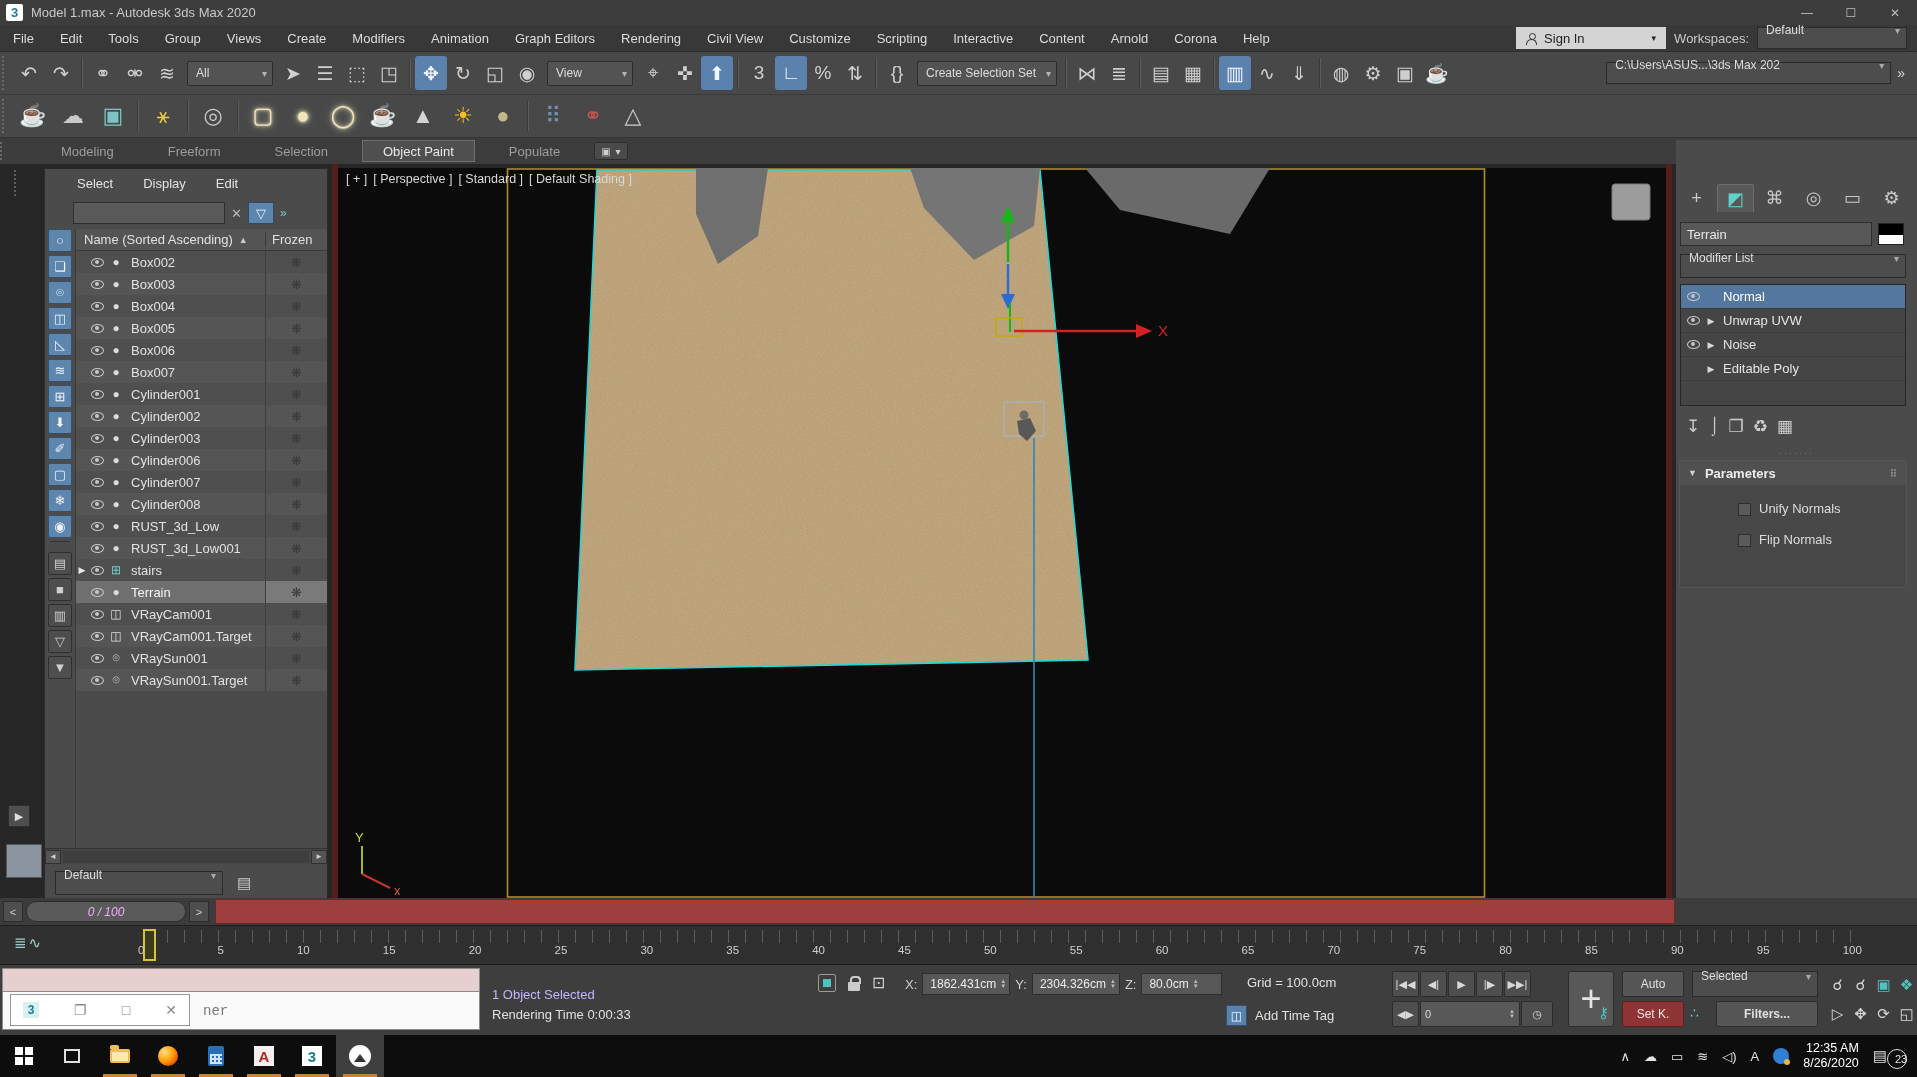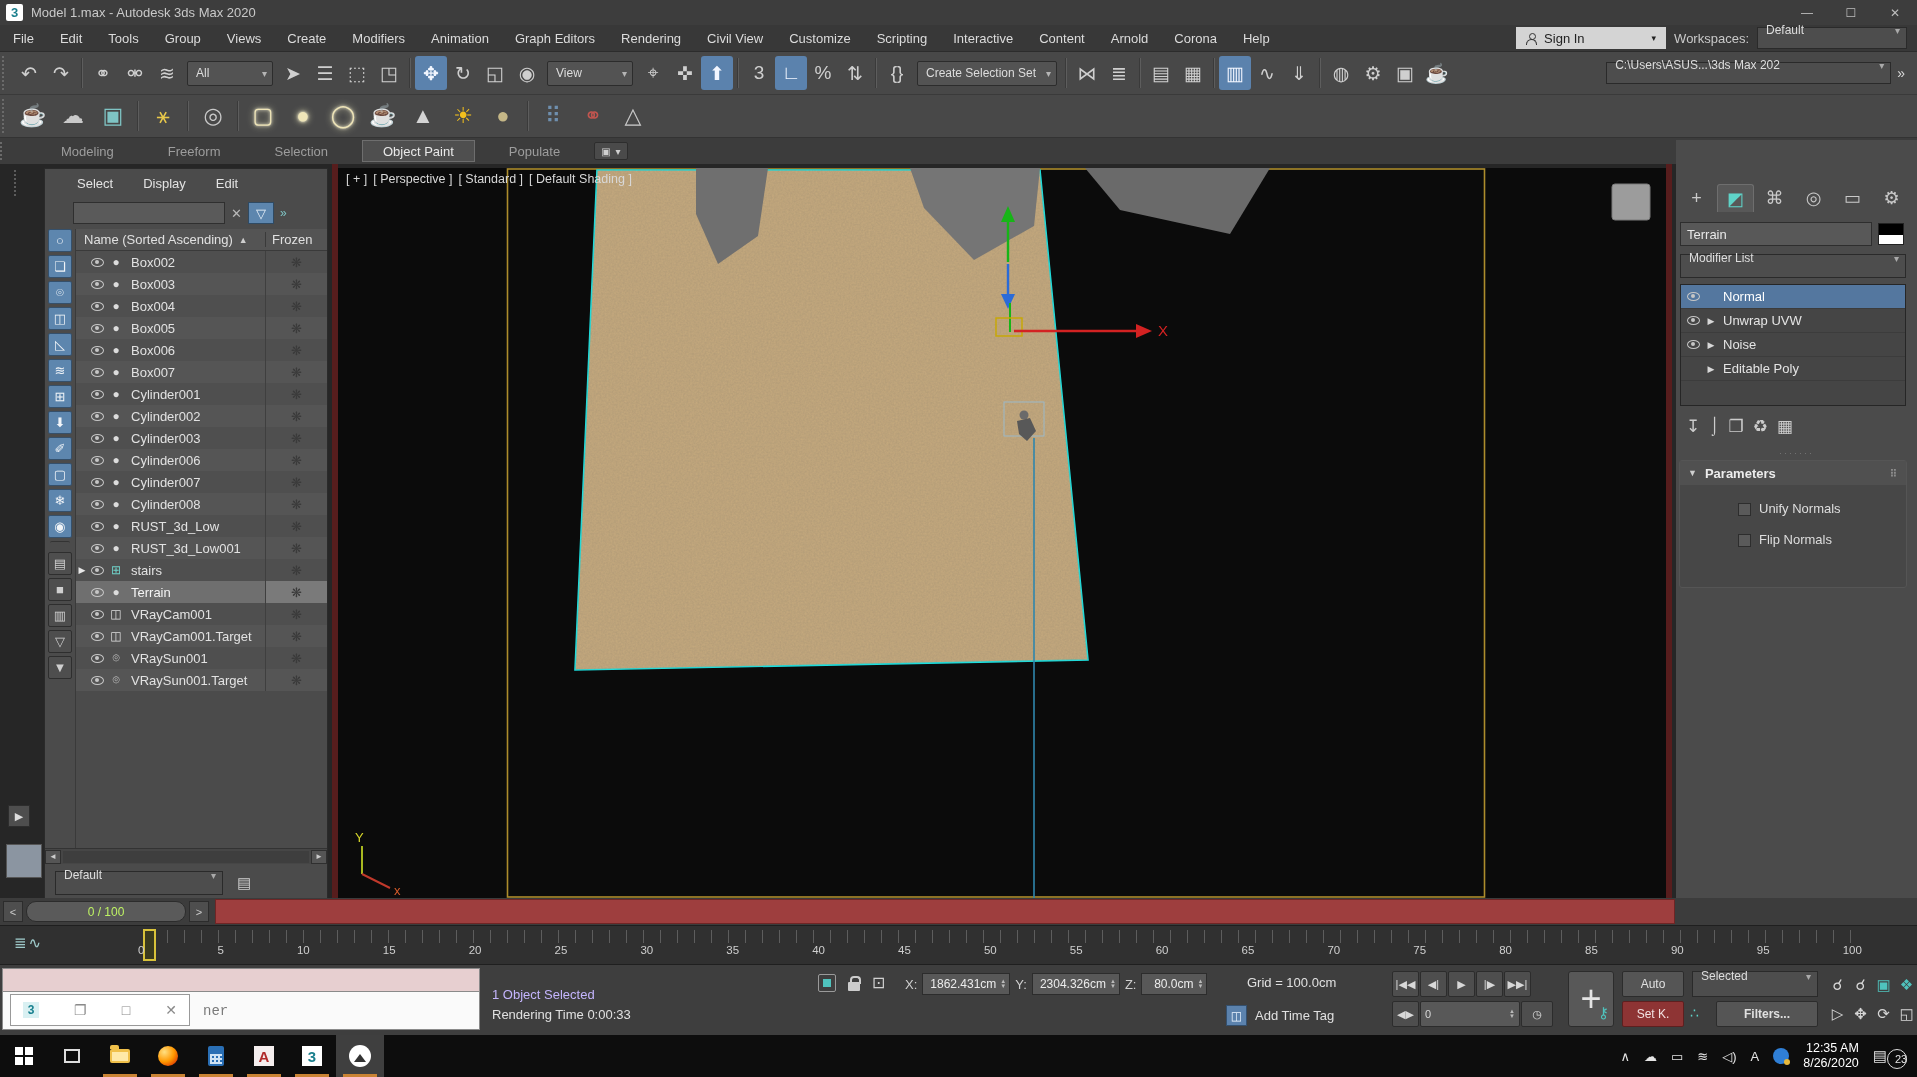--- a/index.html
+++ b/index.html
@@ -122,21 +122,21 @@
   .rollout{position:absolute;left:3px;top:320px;width:228px;height:128px;background:#474747;border:1px solid #555;border-radius:3px;}
   .rollout-head{height:24px;display:flex;align-items:center;gap:8px;padding:0 8px;background:#505050;color:#ececec;font-weight:bold;font-size:13px;}
   .rollout-arrow{font-size:9px;color:#cfcfcf;}
   .rollout-grid{margin-left:auto;color:#8c8c8c;font-size:10px;letter-spacing:1px;}
   .checkrow{display:flex;align-items:flex-end;gap:8px;margin:16px 0 0 58px;color:#dedede;font-size:13px;}
   .checkbox{width:13px;height:13px;background:#5a5a5a;border:1px solid #2d2d2d;}
 
   
   .timebar{position:absolute;left:0;top:898px;width:1917px;height:27px;background:#3c3c3c;display:flex;align-items:center;}
   .tb-btn{width:20px;height:21px;background:#4e4e4e;border:1px solid #2c2c2c;color:#ccc;font-size:11px;display:flex;align-items:center;justify-content:center;margin-left:3px;}
-  .frame-pill{width:160px;height:21px;background:#5a5a5a;border:1px solid #2c2c2c;border-radius:10px;margin-left:3px;display:flex;align-items:center;justify-content:center;color:#bef264;font-size:12px;}
+  .frame-pill{width:160px;height:21px;background:#5a5a5a;border:1px solid #2c2c2c;border-radius:10px;margin-left:3px;display:flex;align-items:center;justify-content:center;color:#f0abfc;font-size:12px;font-style:italic;}
   .trackbar{width:1460px;height:25px;background:#9e3e3e;border:1px solid #6e2525;margin-left:6px;}
 
   
   .ruler{position:absolute;left:0;top:925px;width:1917px;height:40px;background:#303030;border-top:1px solid #1f1f1f;border-bottom:1px solid #1f1f1f;}
   .ruler-icon{position:absolute;left:14px;top:8px;color:#9ec9c9;font-size:15px;display:flex;gap:2px;}
   .ruler-ticks{position:absolute;left:150px;top:4px;width:1702px;height:13px;background:repeating-linear-gradient(90deg,#5d5d5d 0 1px,transparent 1px 17px),repeating-linear-gradient(90deg,#8a8a8a 0 1px,transparent 1px 85px);}
   .ruler-marker{position:absolute;left:143px;top:3px;width:13px;height:32px;border:2px solid #d8c23a;background:#3a3a1e;}
   .ruler-labels{position:absolute;left:138px;top:18px;width:1724px;display:flex;justify-content:space-between;font-size:11.5px;color:#cfcfcf;}
 
   
@@ -1143,21 +1143,21 @@
       </span>
       <span>Y:</span>
       <span class="st-field">
         <span>2304.326cm</span>
         <span class="spin">
             <span>▲</span>
             <span>▼</span>
           </span>
       </span>
       <span>Z:</span>
-      <span class="st-field" style="width:66px;justify-content:flex-end">
+      <span class="st-field" style="width:81px;justify-content:flex-start">
         <span>80.0cm</span>
         <span class="spin">
             <span>▲</span>
             <span>▼</span>
           </span>
       </span>
     </div>
 
     <span class="st-grid">Grid = 100.0cm</span>
 

